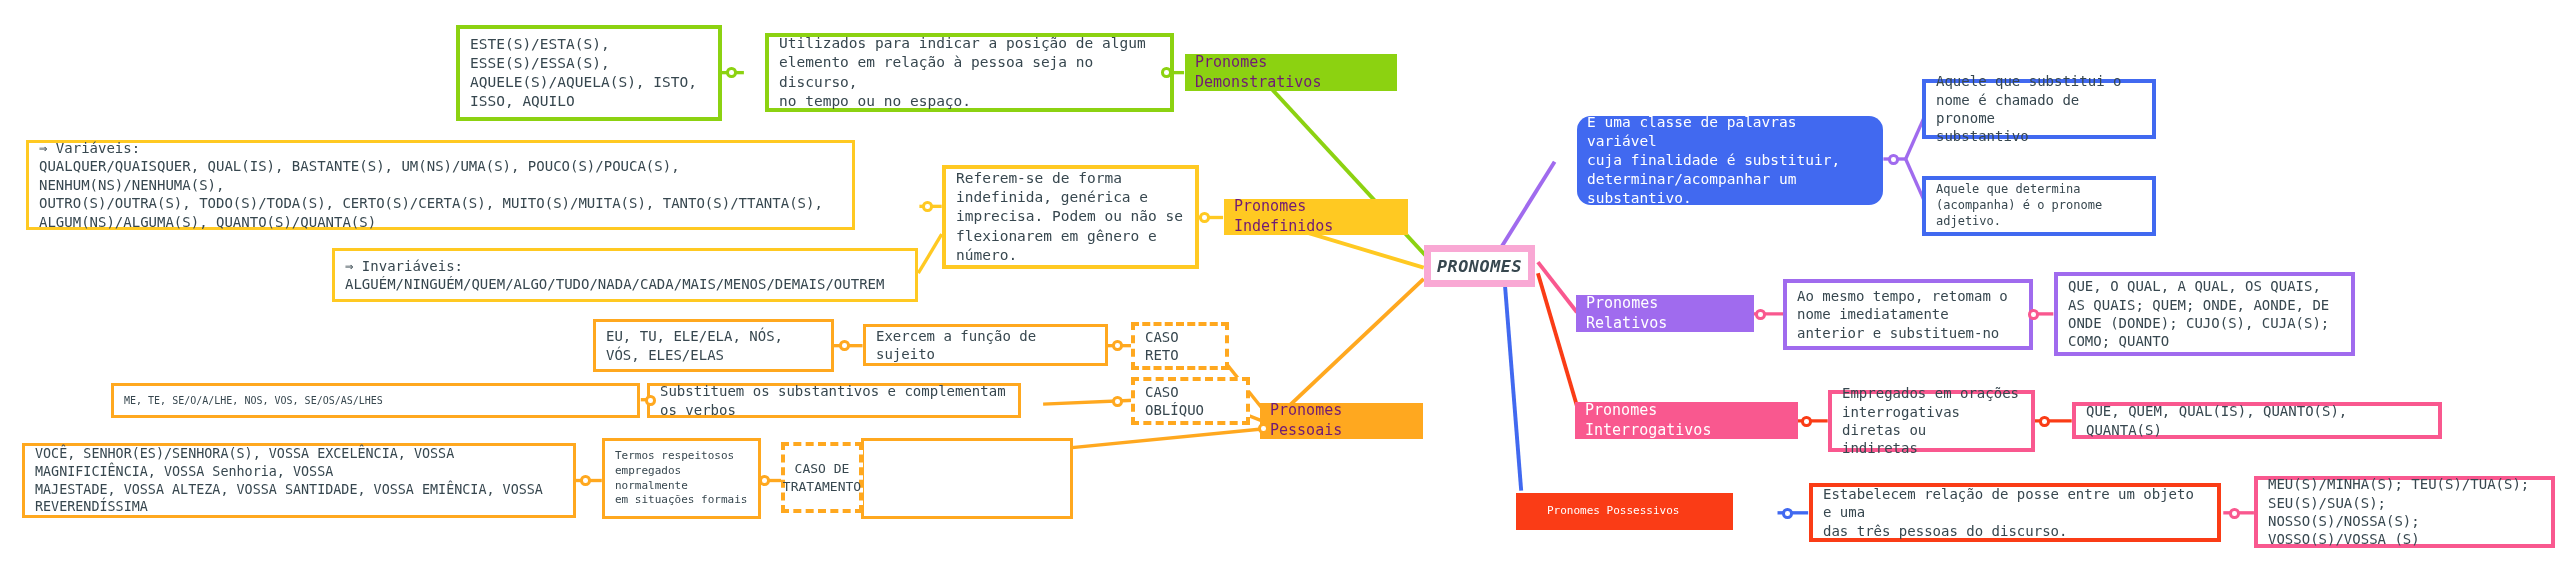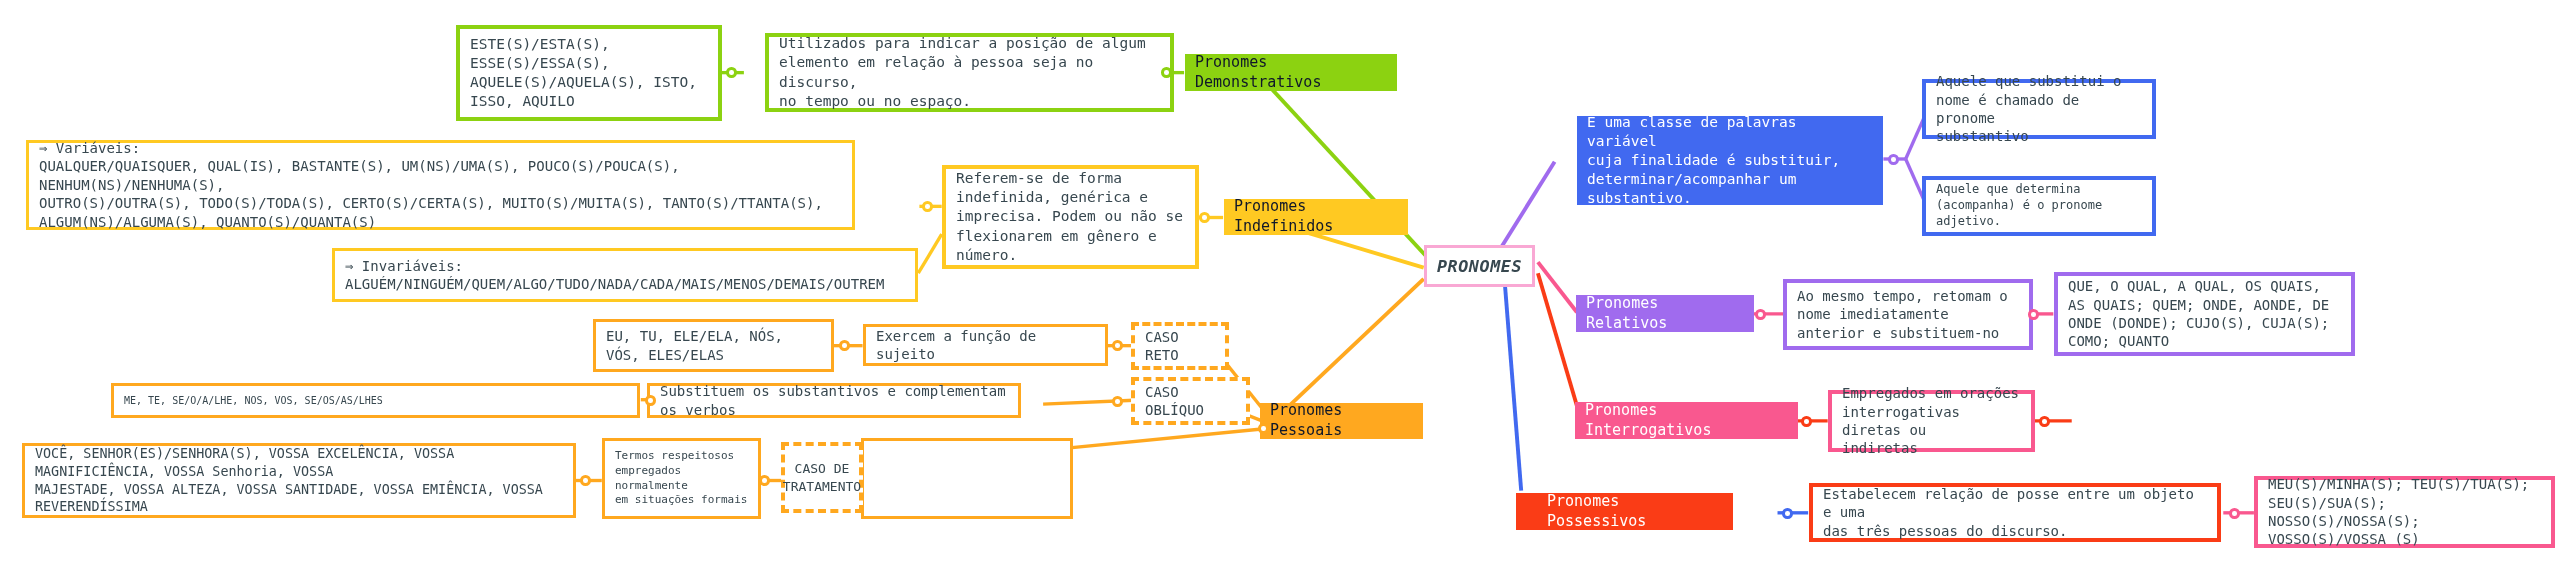--- a/index.html
+++ b/index.html
@@ -46,26 +46,26 @@
   }
   .box.dashed {
     border-style: dashed;
     background: #ffffff;
   }
   
   .chip {
     padding: 5.6px 10px;
     border: none;
   }
-  .chip.dark-text { color: #0f172a; }
+  .chip.dark-text { color: #701a75; }
   .chip.light-text { color: #ffffff; }
 
   .center-node {
     background: #ffffff;
-    border: 3px solid #f9a8d4;
+    border: 7px solid #f9a8d4;
     color: #37474f;
     font-style: italic;
     font-weight: bold;
     justify-content: center;
     letter-spacing: 0.6px;
   }
   .connector-dot {
     position: absolute;
     z-index: 3;
     border-radius: 50%;
@@ -225,21 +225,21 @@
   </div>
 
   <div class="node chip dark-text" style="left:1260px;top:403px;width:163px;height:36px;background:#FFA81F;font-size:15px;">
     <span>Pronomes Pessoais</span>
   </div>
 
   <div class="node center-node" style="left:1424px;top:245px;width:111px;height:42px;font-size:16.7px;">
     <span>PRONOMES</span>
   </div>
 
-  <div class="node chip light-text" style="left:1577px;top:116px;width:306px;height:89px;background:#4169F0;font-size:14.5px;">
+  <div class="node chip light-text" style="left:1577px;top:116px;width:306px;height:89px;background:#4169F0;font-size:14.5px;border-radius:14px;">
     <span>É uma classe de palavras variável
 cuja finalidade é substituir,
 determinar/acompanhar um
 substantivo.</span>
   </div>
 
   <div class="node box" style="left:1922px;top:79px;width:234px;height:60px;border-width:4.5px;border-color:#4169F0;font-size:14px;">
     <span>Aquele que substitui o
 nome é chamado de pronome
 substantivo</span>
@@ -271,22 +271,25 @@
   <div class="node chip light-text" style="left:1575px;top:402px;width:223px;height:37px;background:#F9588F;font-size:15px;">
     <span>Pronomes Interrogativos</span>
   </div>
 
   <div class="node box" style="left:1828px;top:390px;width:207px;height:62px;border-width:4.5px;border-color:#F9588F;font-size:14px;">
     <span>Empregados em orações
 interrogativas diretas ou
 indiretas</span>
   </div>
 
-
-  <div class="node chip light-text" style="left:1516px;top:493px;width:217px;height:37px;background:#FA3C16;font-size:15px;padding-left:31px;">
+  <div class="node box" style="left:2072px;top:402px;width:370px;height:37px;border-width:4.5px;border-color:#F9588F;font-size:14px;">
+    <span>QUE, QUEM, QUAL(IS), QUANTO(S), QUANTA(S)</span>
+  </div>
+
+  <div class="node chip light-text" style="left:1516px;top:493px;width:217px;height:37px;background:#FA3C16;font-size:11px;padding-left:31px;">
     <span>Pronomes Possessivos</span>
   </div>
 
   <div class="node box" style="left:1809px;top:483px;width:412px;height:59px;border-width:4.5px;border-color:#FA3C16;font-size:14px;">
     <span>Estabelecem relação de posse entre um objeto e uma
 das três pessoas do discurso.</span>
   </div>
 
   <div class="node box" style="left:2254px;top:476px;width:301px;height:72px;border-width:4.5px;border-color:#F9588F;font-size:14px;">
     <span>MEU(S)/MINHA(S); TEU(S)/TUA(S);

